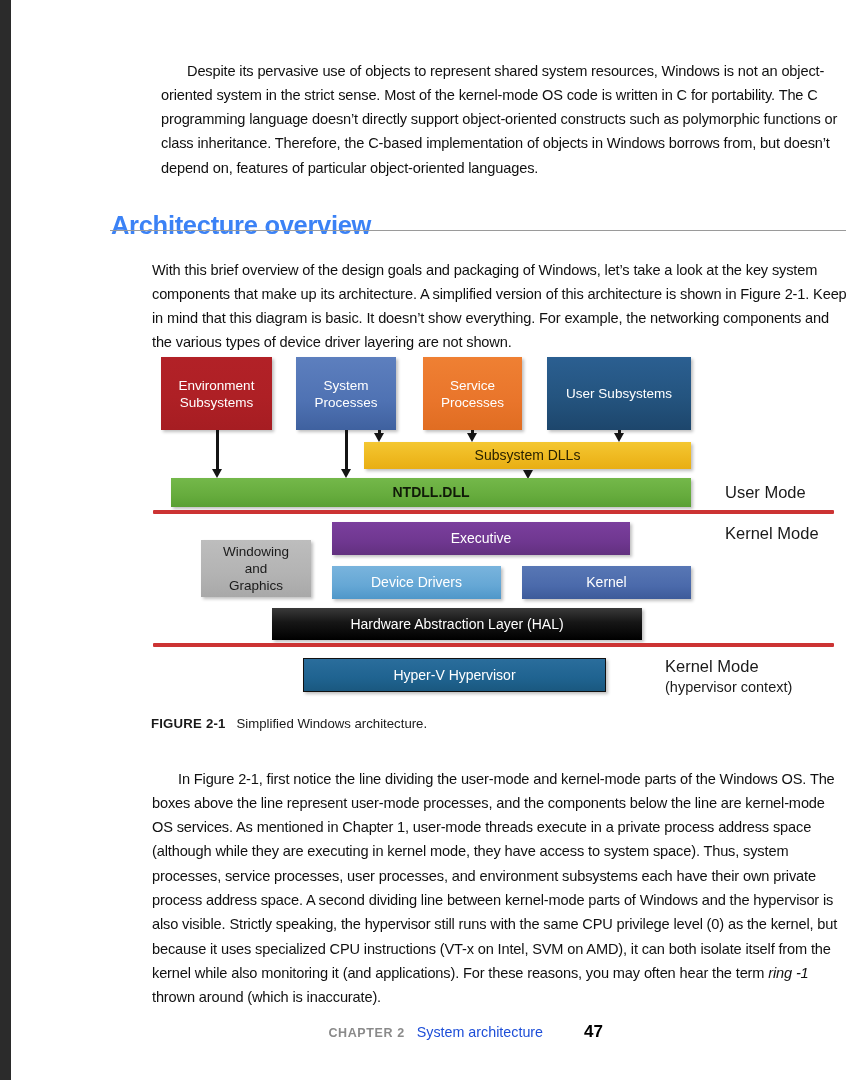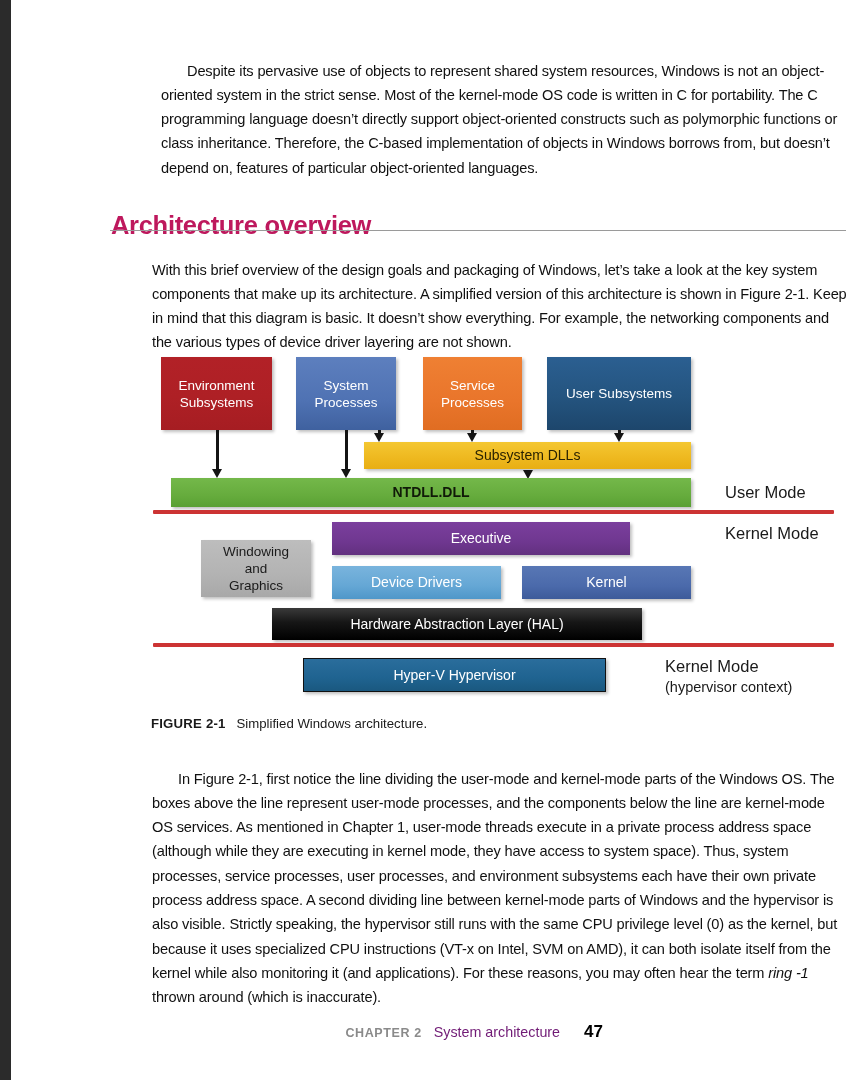--- a/index.html
+++ b/index.html
@@ -50,21 +50,21 @@
   }
 
   
   #section-heading {
     position: absolute;
     left: 100px;
     top: 190px;
     width: 740px;
     font-size: 25.5px;
     font-weight: bold;
-    color: #be185d;
+    color: #3b82f6;
     letter-spacing: -0.3px;
   }
   #heading-rule {
     position: absolute;
     left: 99px;
     top: 230px;
     width: 736px;
     height: 1px;
     background: #9a9a9a;
   }
@@ -254,22 +254,22 @@
   }
   #footer-chapter {
     font-size: 12.5px;
     font-weight: bold;
     color: #8a8a8a;
     letter-spacing: 0.6px;
     margin-right: 12px;
   }
   #footer-title {
     font-size: 14.3px;
-    color: #701a75;
-    margin-right: 24px;
+    color: #1d4ed8;
+    margin-right: 41px;
   }
   #footer-pagenum {
     font-size: 17px;
     font-weight: bold;
     color: #000000;
   }
 </style>
 </head>
 <body>
 

